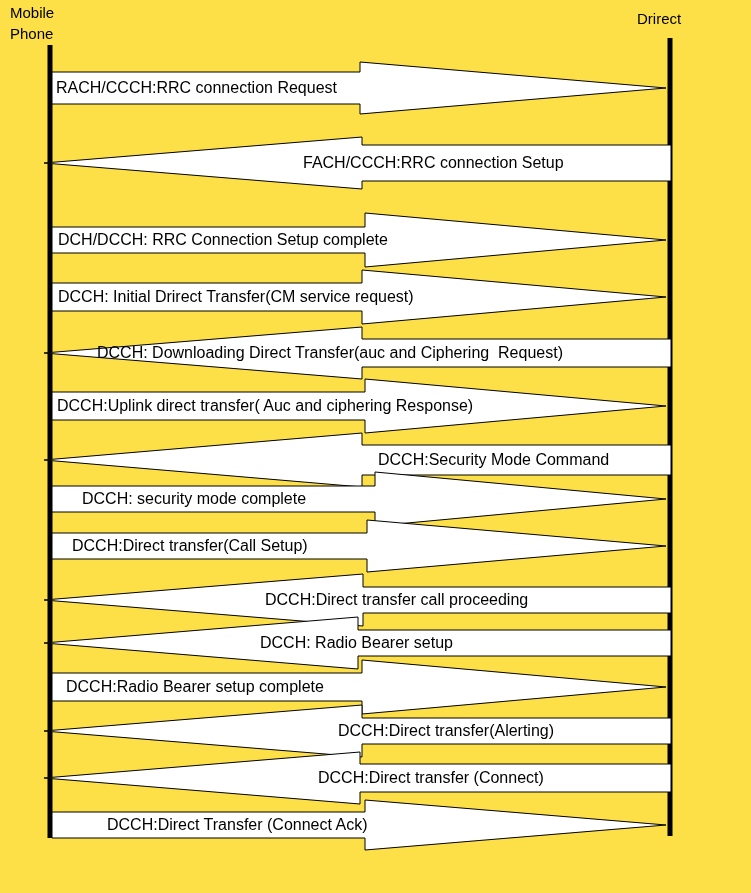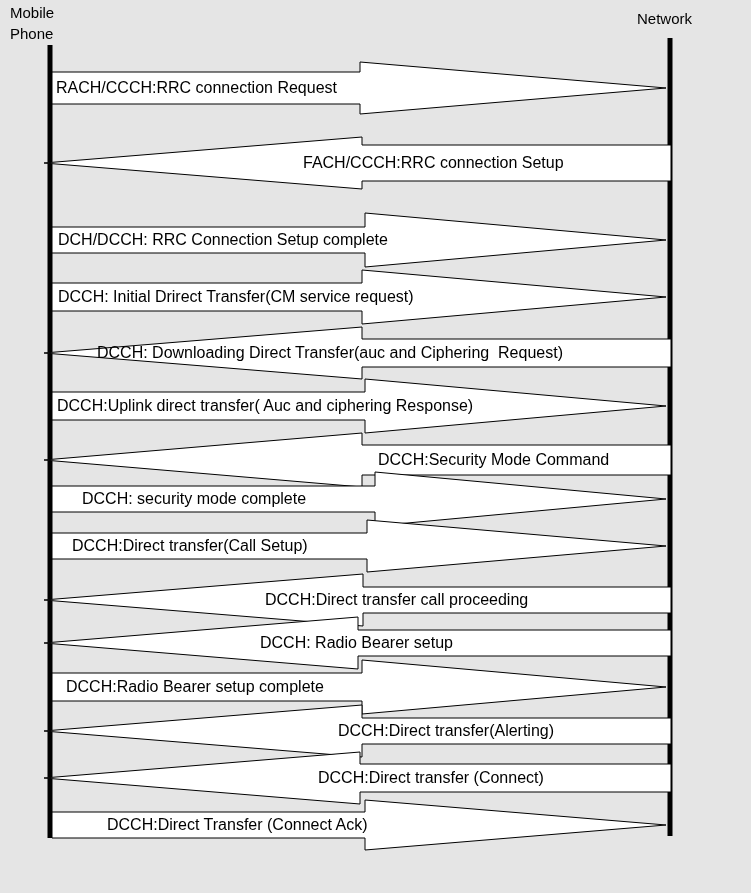--- a/index.html
+++ b/index.html
@@ -5,21 +5,21 @@
   html, body {
     margin: 0;
     padding: 0;
     background: #ffffff;
     font-family: "Liberation Sans", sans-serif;
   }
   .diagram {
     position: relative;
     width: 751px;
     height: 893px;
-    background: #e5e5e5;
+    background: #fde047;
     overflow: hidden;
   }
   .actor-label {
     position: absolute;
     color: #000000;
     font-size: 15px;
     line-height: 21px;
     white-space: pre-line;
   }
   .actor-label.mobile { left: 10px; top: 2px; }
@@ -35,21 +35,21 @@
     fill: #000000;
     white-space: pre;
   }
 </style>
 </head>
 <body>
 
 <div class="diagram">
   <div class="actor-label mobile">Mobile
 Phone</div>
-  <div class="actor-label network">Network</div>
+  <div class="actor-label network">Drirect</div>
   <svg class="flow" xmlns="http://www.w3.org/2000/svg" width="751" height="893">
       <rect x="47.5" y="45" width="5" height="793" fill="#000000"></rect>
       <rect x="667.5" y="38" width="5" height="798" fill="#000000"></rect>
       <polygon points="52,72 360,72 360,62 666,88 360,114 360,104 52,104" fill="#ffffff" stroke="#000000" stroke-width="1"></polygon>
       <text x="56" y="93">RACH/CCCH:RRC connection Request</text>
       <polygon points="671,145 362,145 362,137 44,163 362,189 362,181 671,181" fill="#ffffff" stroke="#000000" stroke-width="1"></polygon>
       <text x="303" y="168">FACH/CCCH:RRC connection Setup</text>
       <polygon points="52,227 365,227 365,213 666,240 365,267 365,253 52,253" fill="#ffffff" stroke="#000000" stroke-width="1"></polygon>
       <text x="58" y="245">DCH/DCCH: RRC Connection Setup complete</text>
       <polygon points="52,283 362,283 362,270 666,297 362,324 362,311 52,311" fill="#ffffff" stroke="#000000" stroke-width="1"></polygon>

